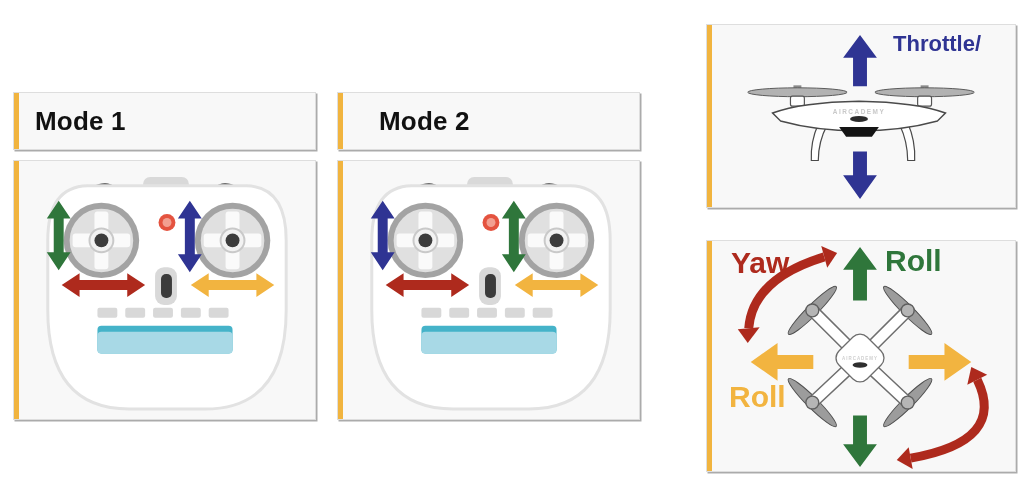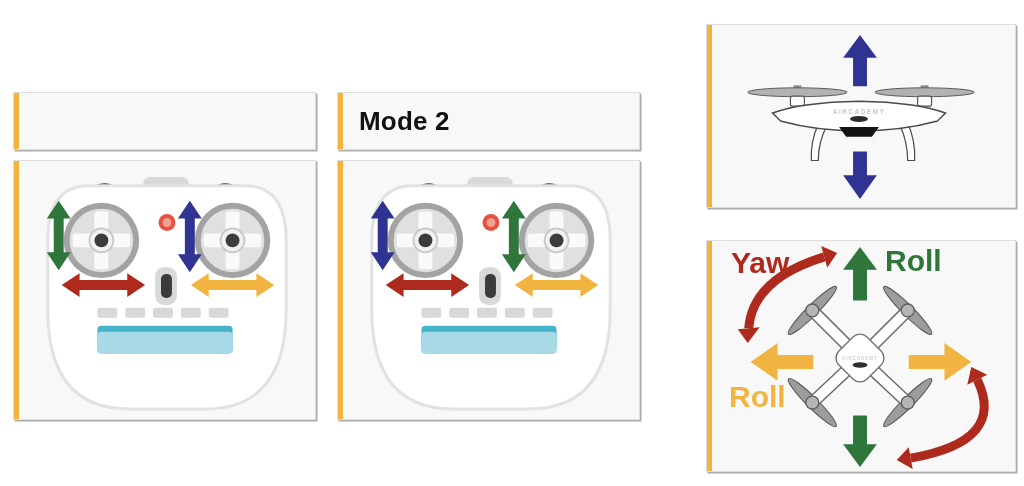--- a/index.html
+++ b/index.html
@@ -24,20 +24,21 @@
                   font-weight:bold;color:var(--throttle_blue);}
   .throttle-label span{display:block;}
 </style>
 </head>
 <body>
 
 <div id="canvas">
 
   <section class="card title-card" style="left:13px;top:92px;width:303px;height:58px;">
     <div class="accent"></div>
+    <h2>Mode 1</h2>
   </section>
 
   <section class="card" style="left:13px;top:160px;width:303px;height:260px;">
     <div class="accent"></div>
     <svg class="fillsvg" viewBox="0 0 303 260" preserveAspectRatio="none">
       <g>
         <rect x="130" y="16" width="46" height="22" rx="7" fill="#d9d9d9"></rect>
         <ellipse cx="88" cy="33" rx="16" ry="10" fill="#3e3e3e" transform="rotate(-14 88 33)"></ellipse>
         <ellipse cx="216" cy="33" rx="16" ry="10" fill="#3e3e3e" transform="rotate(14 216 33)"></ellipse>
         <path d="M 74 25 L 234 25 Q 274 26 274 80 L 274 150 Q 274 250 192 250 L 116 250 Q 34 250 34 150 L 34 80 Q 34 26 74 25 Z" fill="#ffffff" stroke="#e2e2e2" stroke-width="3"></path>
@@ -71,21 +72,21 @@
         <rect x="84" y="166" width="136" height="28" rx="4" fill="#45b3c9"></rect>
         <rect x="84" y="172" width="136" height="22" rx="4" fill="#a8d9e6"></rect>
       </g>
       <path class="fill-pitch" d="M 45 40 L 33 58 L 40 58 L 40 92 L 33 92 L 45 110 L 57 92 L 50 92 L 50 58 L 57 58 Z"></path>
       <path class="fill-yaw" d="M 48 125 L 66 113 L 66 120 L 114 120 L 114 113 L 132 125 L 114 137 L 114 130 L 66 130 L 66 137 Z"></path>
       <path class="fill-throttle" d="M 177 40 L 165 58 L 172 58 L 172 94 L 165 94 L 177 112 L 189 94 L 182 94 L 182 58 L 189 58 Z"></path>
       <path class="fill-roll" d="M 178 125 L 196 113 L 196 120 L 244 120 L 244 113 L 262 125 L 244 137 L 244 130 L 196 130 L 196 137 Z"></path>
     </svg>
   </section>
 
-  <section class="card title-card" style="left:337px;top:92px;width:303px;height:58px;">
+  <section class="card title-card" style="left:337px;top:92px;width:303px;height:58px;padding-left:20px;">
     <div class="accent"></div>
     <h2>Mode 2</h2>
   </section>
 
   <section class="card" style="left:337px;top:160px;width:303px;height:260px;">
     <div class="accent"></div>
     <svg class="fillsvg" viewBox="0 0 303 260" preserveAspectRatio="none">
       <g>
         <rect x="130" y="16" width="46" height="22" rx="7" fill="#d9d9d9"></rect>
         <ellipse cx="88" cy="33" rx="16" ry="10" fill="#3e3e3e" transform="rotate(-14 88 33)"></ellipse>
@@ -142,20 +143,21 @@
         <rect x="212" y="72" width="14" height="10" rx="2" fill="#ffffff" stroke="#555555" stroke-width="1.2"></rect>
         <path d="M 112 100 Q 104 118 105 137 L 112 137 Q 112 118 121 101 Z" fill="#ffffff" stroke="#4a4a4a" stroke-width="1.2"></path>
         <path d="M 202 99 Q 210 117 209 137 L 202 137 Q 202 118 194 101 Z" fill="#ffffff" stroke="#4a4a4a" stroke-width="1.2"></path>
         <path d="M 66 89 Q 95 78 153 77 Q 211 78 240 89 L 232 97 Q 196 107 153 107 Q 110 107 74 97 Z" fill="#ffffff" stroke="#4a4a4a" stroke-width="1.5"></path>
         <text x="153" y="90" text-anchor="middle" font-size="6.5" font-weight="bold" letter-spacing="1.5" fill="#c9c9c9">AIRCADEMY</text>
         <ellipse cx="153" cy="95" rx="9" ry="3" fill="#2b2b2b"></ellipse>
         <path d="M 133 103 L 173 103 L 166 113 L 140 113 Z" fill="#141414"></path>
       </g>
     </svg>
     <div class="throttle-label">
+      <span>Throttle/</span>
     </div>
   </section>
 
   <section class="card" style="left:706px;top:240px;width:310px;height:232px;">
     <div class="accent"></div>
     <svg class="fillsvg" viewBox="0 0 310 232" preserveAspectRatio="none">
       <g>
         <ellipse cx="106" cy="70" rx="34" ry="5.5" fill="#9c9c9c" stroke="#4f4f4f" stroke-width="1" transform="rotate(-45 106 70)"></ellipse>
         <ellipse cx="202" cy="70" rx="34" ry="5.5" fill="#9c9c9c" stroke="#4f4f4f" stroke-width="1" transform="rotate(45 202 70)"></ellipse>
         <ellipse cx="106" cy="163" rx="34" ry="5.5" fill="#9c9c9c" stroke="#4f4f4f" stroke-width="1" transform="rotate(45 106 163)"></ellipse>

